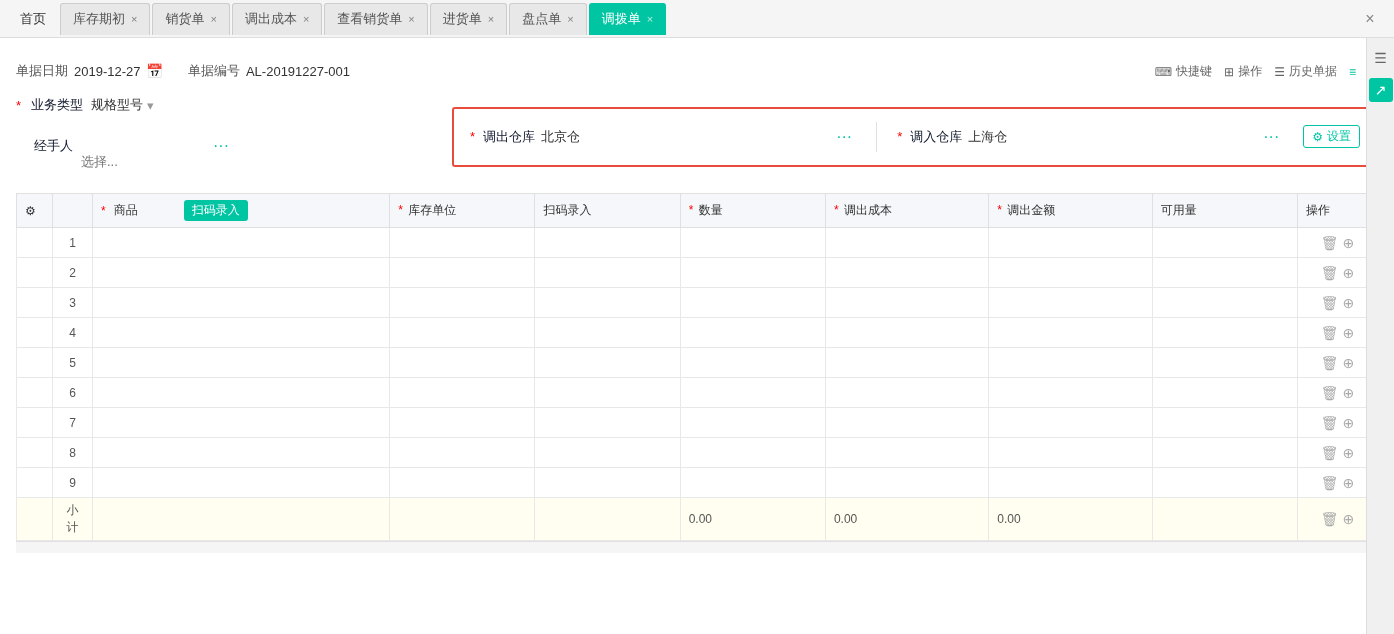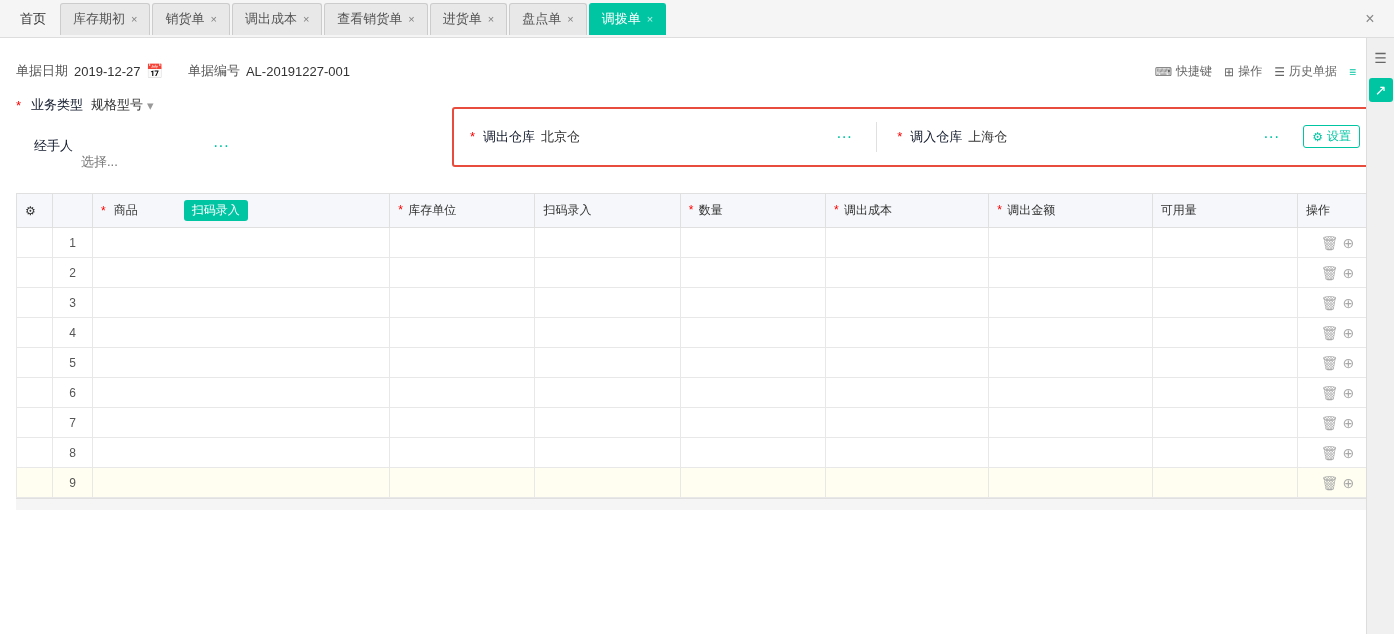--- a/index.html
+++ b/index.html
@@ -566,20 +566,32 @@
             <td class="row-num">9</td>
             <td class="col-product"></td>
             <td class="col-unit"></td>
             <td class="col-spec"></td>
             <td class="col-qty"></td>
             <td class="col-cost"></td>
             <td class="col-amount"></td>
             <td class="col-avail"></td>
             <td class="col-ops" style="text-align: center;"><span class="action-icon">🗑</span><span class="action-icon">⊕</span></td>
           </tr>
+          <tr>
+            <td class="gear-col"></td>
+            <td class="row-num">小计</td>
+            <td class="col-product"></td>
+            <td class="col-unit"></td>
+            <td class="col-spec"></td>
+            <td class="col-qty">0.00</td>
+            <td class="col-cost">0.00</td>
+            <td class="col-amount">0.00</td>
+            <td class="col-avail"></td>
+            <td class="col-ops" style="text-align: center;"><span class="action-icon">🗑</span><span class="action-icon">⊕</span></td>
+          </tr>
         </tbody>
     </table>
   </div>
 
   <div class="bottom-bar"></div>
 </div>
 
 <div class="right-sidebar">
   <div class="sidebar-icon">☰</div>
   <div class="sidebar-icon green">↗</div>

